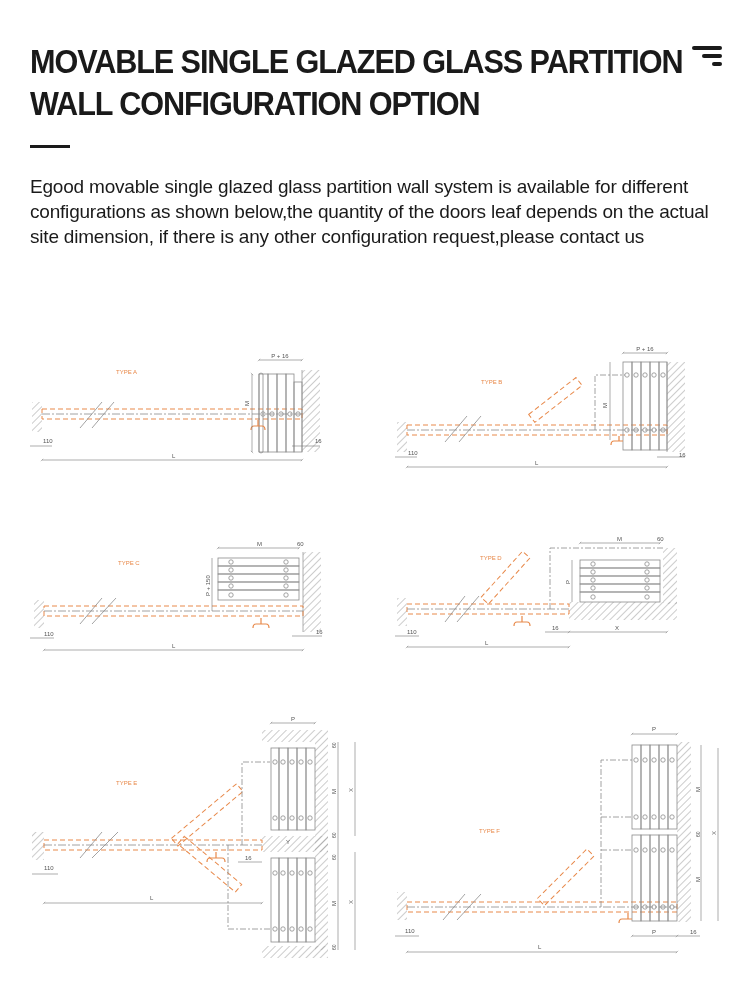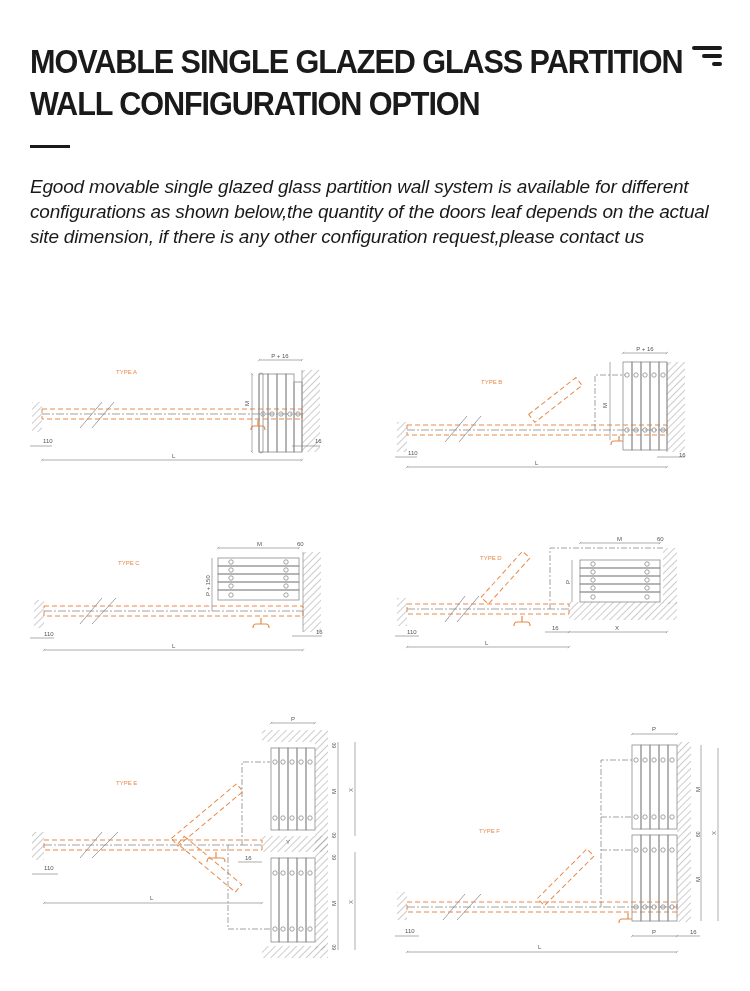--- a/index.html
+++ b/index.html
@@ -2,21 +2,21 @@
 <html><head>
 <meta charset="utf-8">
 <style>
   html, body { margin:0; padding:0; background:#ffffff; }
   body { width:750px; height:991px; position:relative; overflow:hidden; font-family:"Liberation Sans", sans-serif; color:#1a1a1a; }
   .title { position:absolute; left:30px; top:40px; width:620px; margin:0; font-family:"Liberation Sans", sans-serif; font-weight:bold; font-size:34px; line-height:42px; letter-spacing:-1.2px; color:#1a1a1a; transform:scaleX(0.9); transform-origin:left top; text-transform:uppercase; }
   .title span { display:block; white-space:nowrap; }
   .menu-btn { position:absolute; left:688px; top:44px; width:34px; height:24px; cursor:pointer; }
   .menu-btn i { position:absolute; right:0; height:4px; border-radius:2px; background:#1a1a1a; display:block; }
   .rule { position:absolute; left:30px; top:145px; width:40px; height:3px; background:#1a1a1a; }
-  .intro { position:absolute; left:30px; top:174px; width:680px; margin:0; font-size:19px; line-height:25px; color:#1a1a1a; letter-spacing:-0.2px;font-style:italic; }
+  .intro { position:absolute; left:30px; top:174px; width:680px; margin:0; font-size:19px; line-height:25px; color:#1a1a1a; letter-spacing:-0.2px; }
   .diagram { position:absolute; }
   svg text { font-family:"Liberation Sans", sans-serif; }
 </style>
 </head>
 <body>
 
 <h1 class="title">
   <span>MOVABLE SINGLE GLAZED GLASS PARTITION</span>
   <span>WALL CONFIGURATION OPTION</span>
 </h1>

